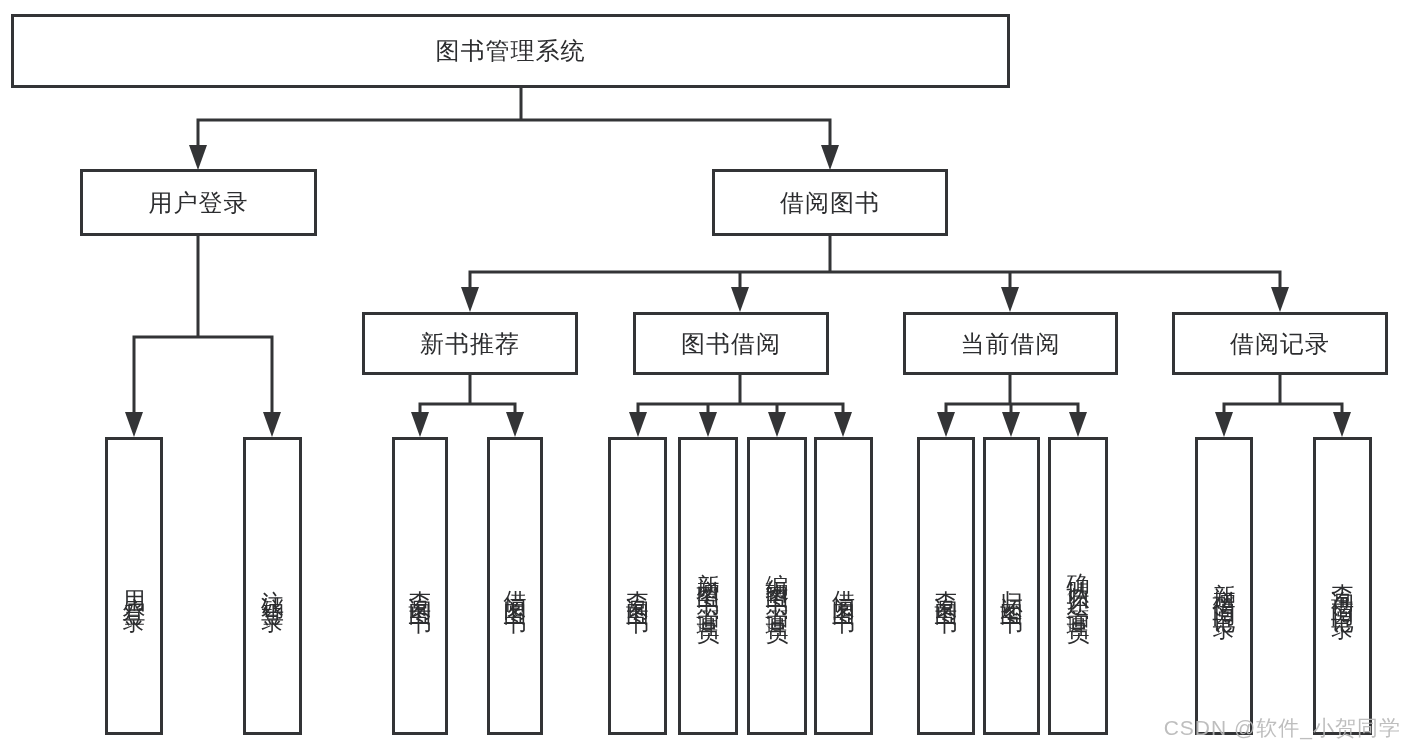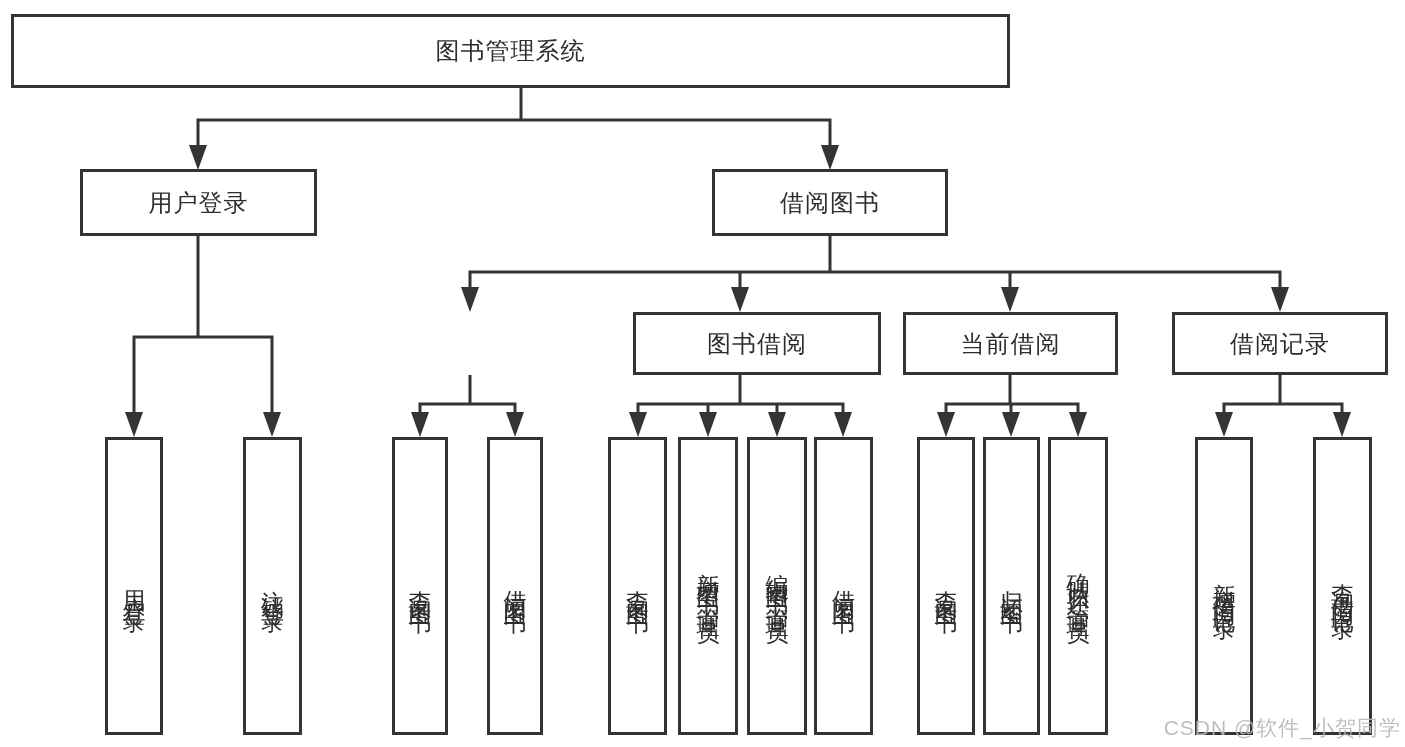--- a/index.html
+++ b/index.html
@@ -87,21 +87,22 @@
       <polygon points="1215,412 1233,412 1224,437"></polygon>
       <polygon points="1333,412 1351,412 1342,437"></polygon>
     </g>
   </svg>
 
   <div class="node" style="left:11px; top:14px; width:999px; height:74px;">图书管理系统</div>
 
   <div class="node" style="left:80px; top:169px; width:237px; height:67px;">用户登录</div>
   <div class="node" style="left:712px; top:169px; width:236px; height:67px;">借阅图书</div>
 
-  <div class="node" style="left:633px; top:312px; width:248px; height:63px;">图书借阅</div>
+  <div class="node" style="left:362px; top:312px; width:216px; height:63px;">新书推荐</div>
+  <div class="node" style="left:633px; top:312px; width:196px; height:63px;">图书借阅</div>
   <div class="node" style="left:903px; top:312px; width:215px; height:63px;">当前借阅</div>
   <div class="node" style="left:1172px; top:312px; width:216px; height:63px;">借阅记录</div>
 
   <div class="leaf" style="left:105px; top:437px; width:58px; height:298px;">用户登录</div>
   <div class="leaf" style="left:243px; top:437px; width:59px; height:298px;">注销登录</div>
 
   <div class="leaf" style="left:392px; top:437px; width:56px; height:298px;">查询图书</div>
   <div class="leaf" style="left:487px; top:437px; width:56px; height:298px;">借阅图书</div>
 
   <div class="leaf" style="left:608px; top:437px; width:59px; height:298px;">查询图书</div>

